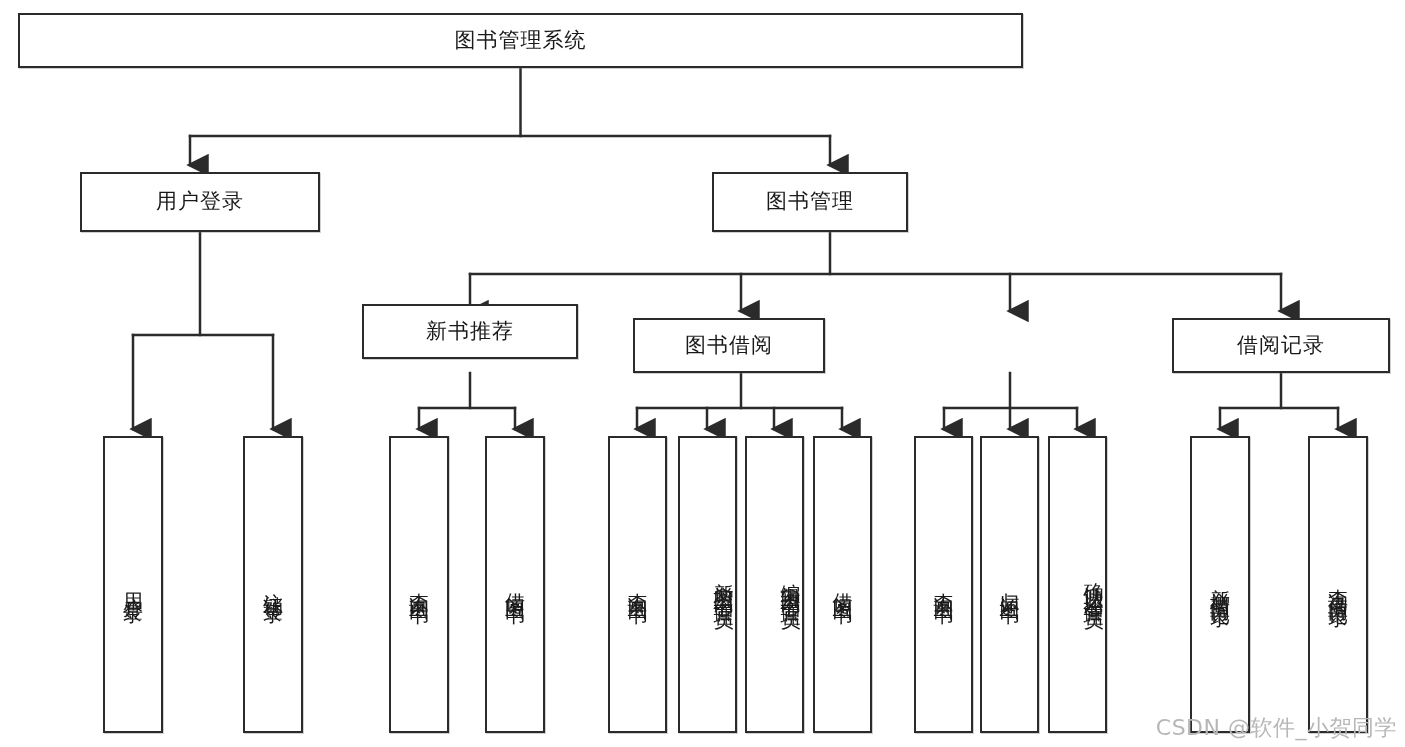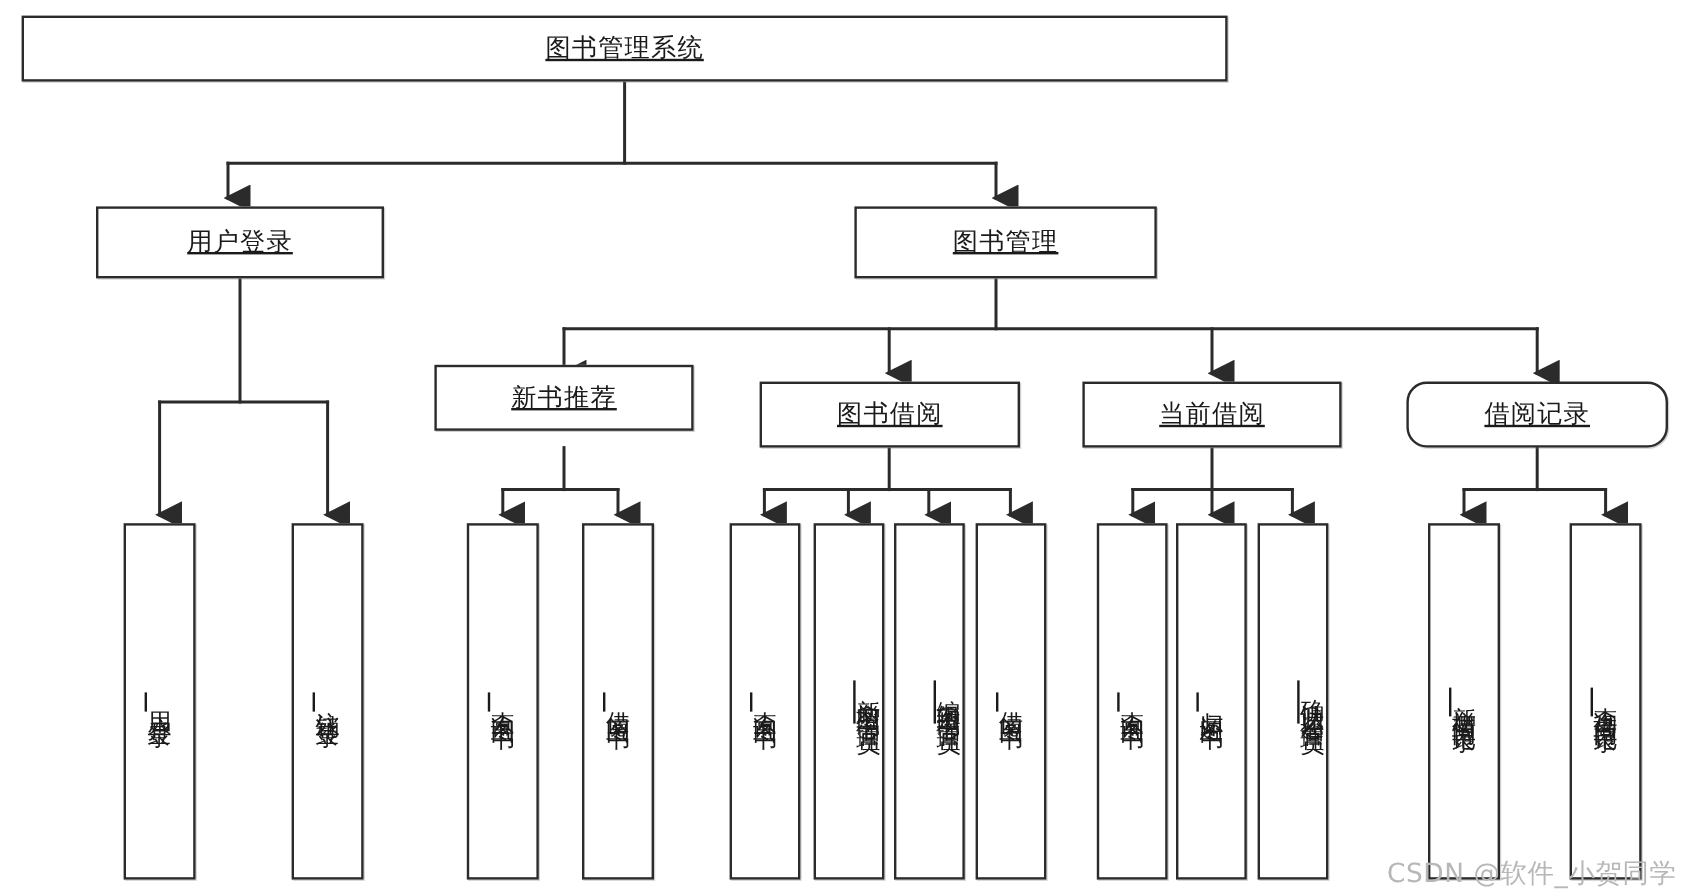--- a/index.html
+++ b/index.html
@@ -29,21 +29,20 @@
   .node {
     position: absolute;
     box-sizing: border-box;
     border: 2px solid #2b2b2b;
     background: #ffffff;
     display: flex;
     align-items: center;
     justify-content: center;
     color: #1a1a1a;
     box-shadow: 1px 1px 0 rgba(120,120,120,0.35);
-    text-decoration: underline;
   }
   .node.h-node {
     font-size: 21px;
     letter-spacing: 1px;
     line-height: 1.1;
   }
   .node.v-node {
     font-size: 20px;
     writing-mode: vertical-rl;
     text-orientation: upright;
@@ -130,34 +129,31 @@
     </g>
   </svg>
 
   <div class="node h-node" style="left: 18px; top: 13px; width: 1005px; height: 55px;">
     <span class="label">图书管理系统</span>
   </div>
 
   <div class="node h-node" style="left: 80px; top: 172px; width: 240px; height: 60px;">
     <span class="label">用户登录</span>
   </div>
-  <div class="node h-node" style="left: 712px; top: 172px; width: 252px; height: 60px;">
+  <div class="node h-node" style="left: 712px; top: 172px; width: 196px; height: 60px;">
     <span class="label">图书管理</span>
   </div>
 
   <div class="node h-node" style="left: 362px; top: 304px; width: 216px; height: 55px;">
     <span class="label">新书推荐</span>
   </div>
-  <div class="node h-node" style="left: 633px; top: 318px; width: 217px; height: 55px;">
+  <div class="node h-node" style="left: 633px; top: 318px; width: 192px; height: 55px;">
     <span class="label">图书借阅</span>
   </div>
-  <div class="node h-node" style="left: 902px; top: 318px; width: 216px; height: 55px;">
-    <span class="label">当前借阅</span>
-  </div>
-  <div class="node h-node" style="left: 1172px; top: 318px; width: 218px; height: 55px; border-radius: 17px;">
+  <div class="node h-node" style="left: 1172px; top: 318px; width: 218px; height: 55px;">
     <span class="label">借阅记录</span>
   </div>
 
   <div class="node v-node center-v" style="left: 103px; top: 436px; width: 60px; height: 297px;">
     <span class="label">用户登录</span>
   </div>
   <div class="node v-node center-v" style="left: 243px; top: 436px; width: 60px; height: 297px;">
     <span class="label">注销登录</span>
   </div>
   <div class="node v-node center-v" style="left: 389px; top: 436px; width: 60px; height: 297px;">

